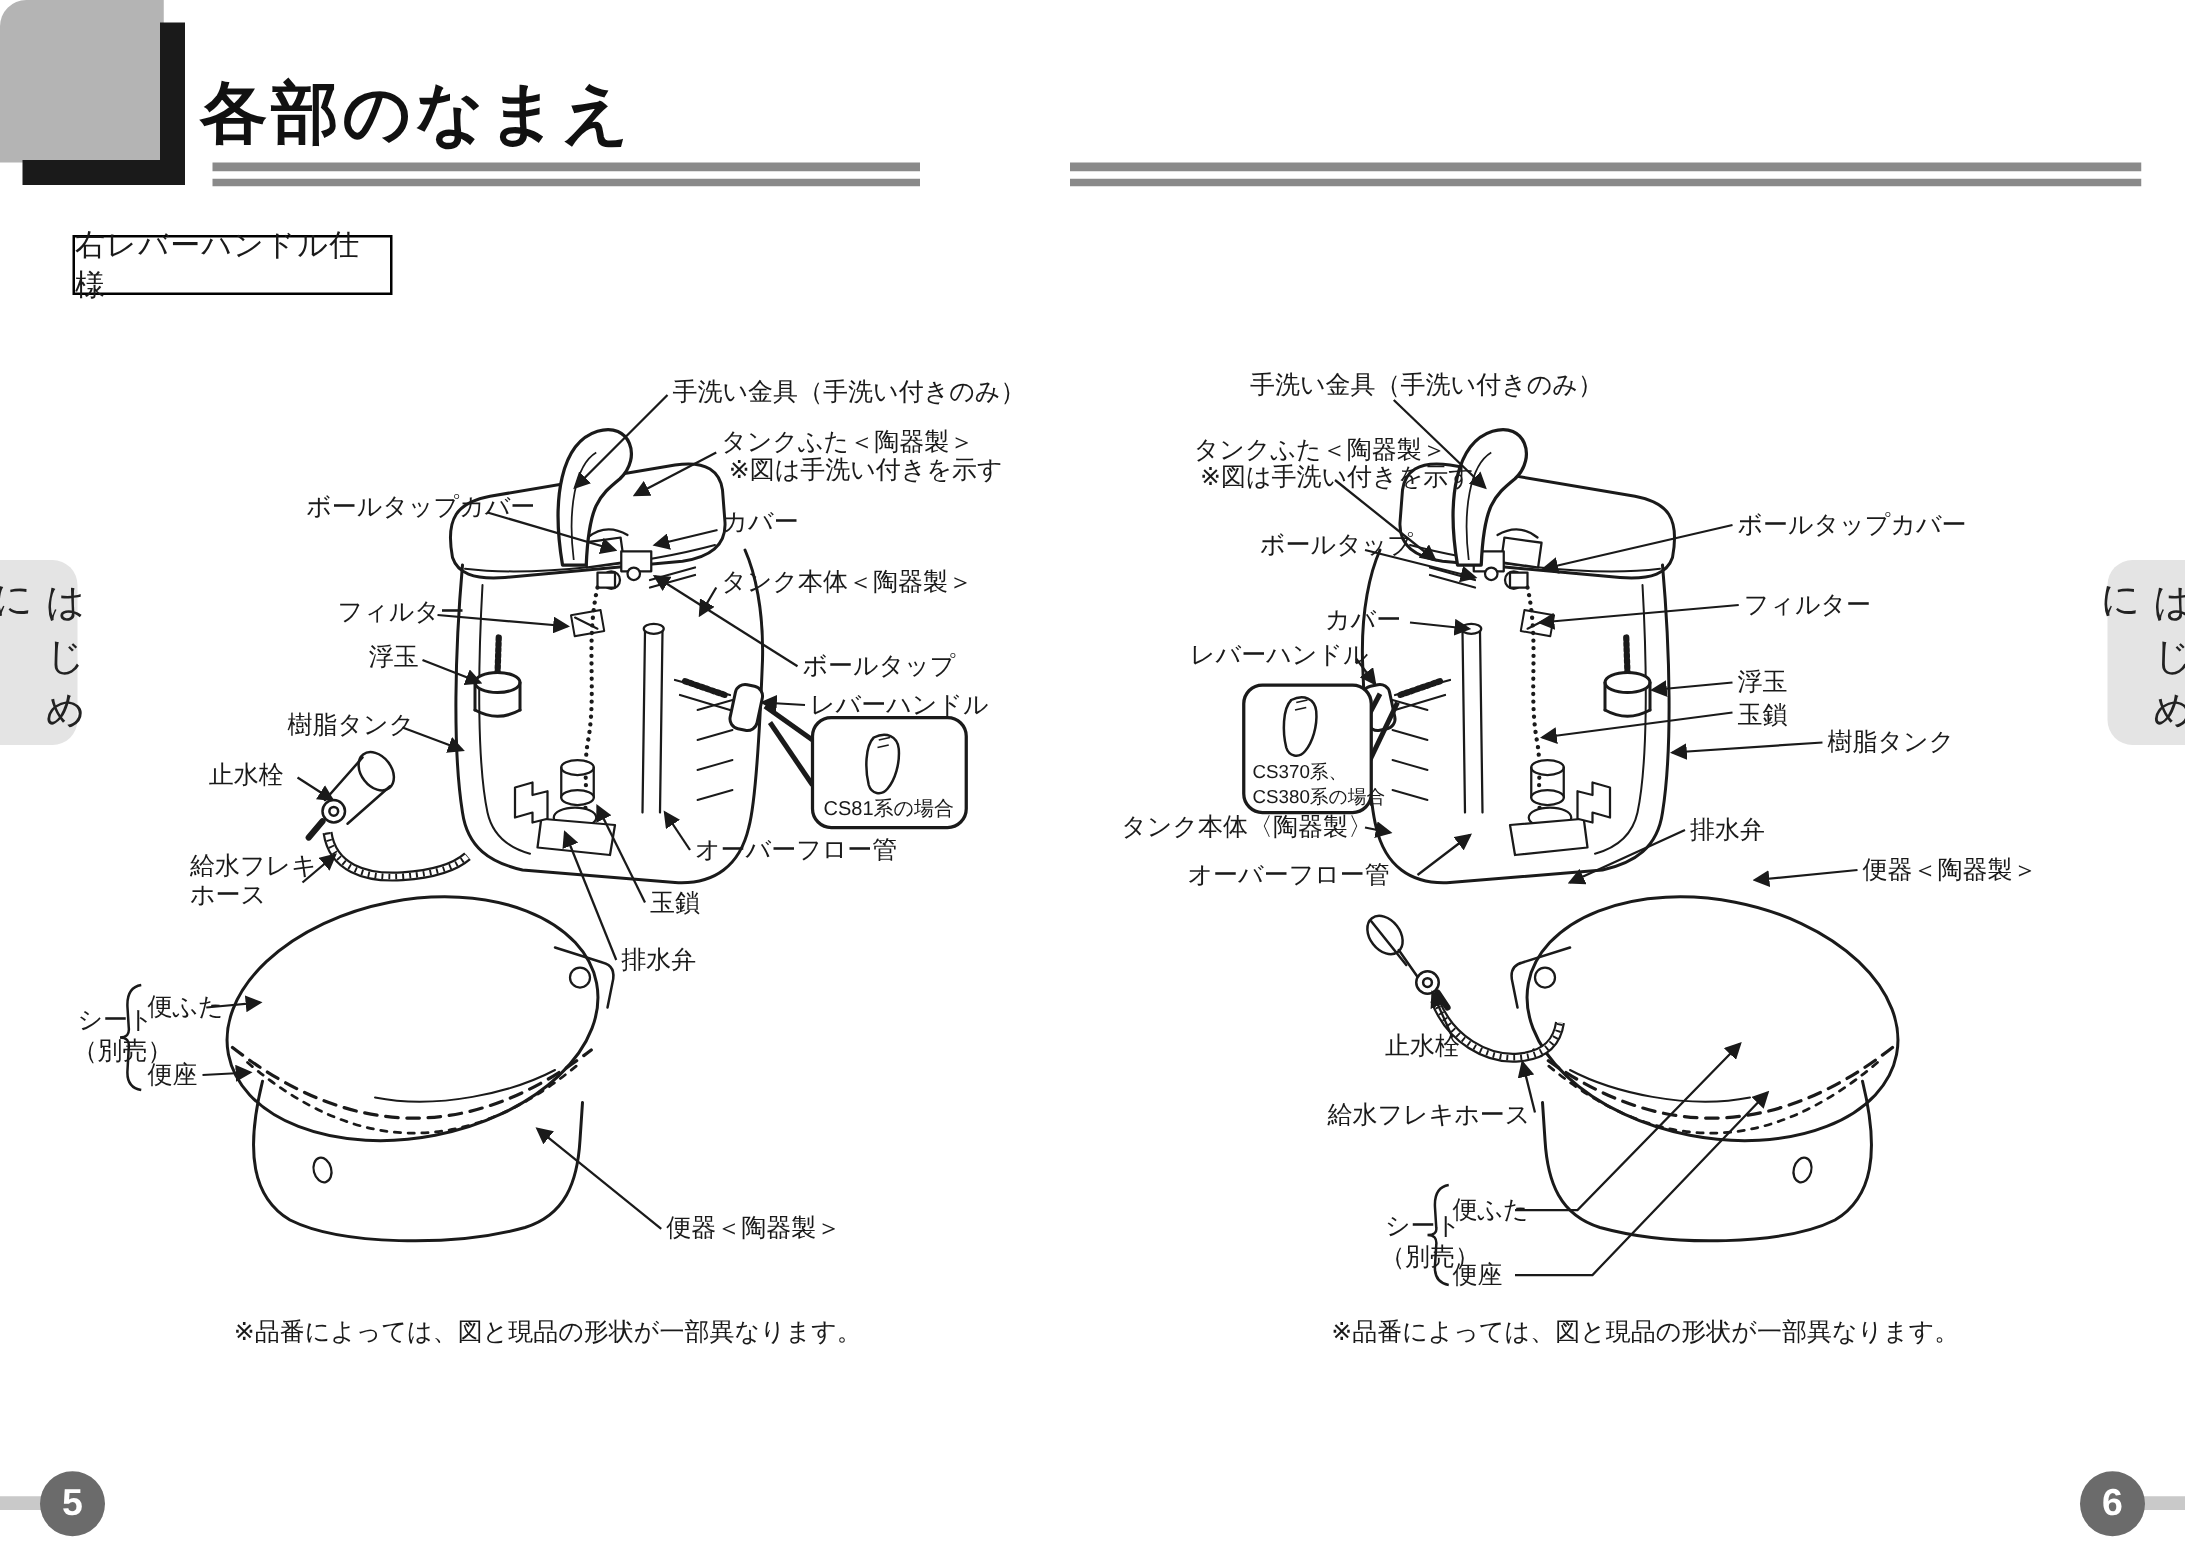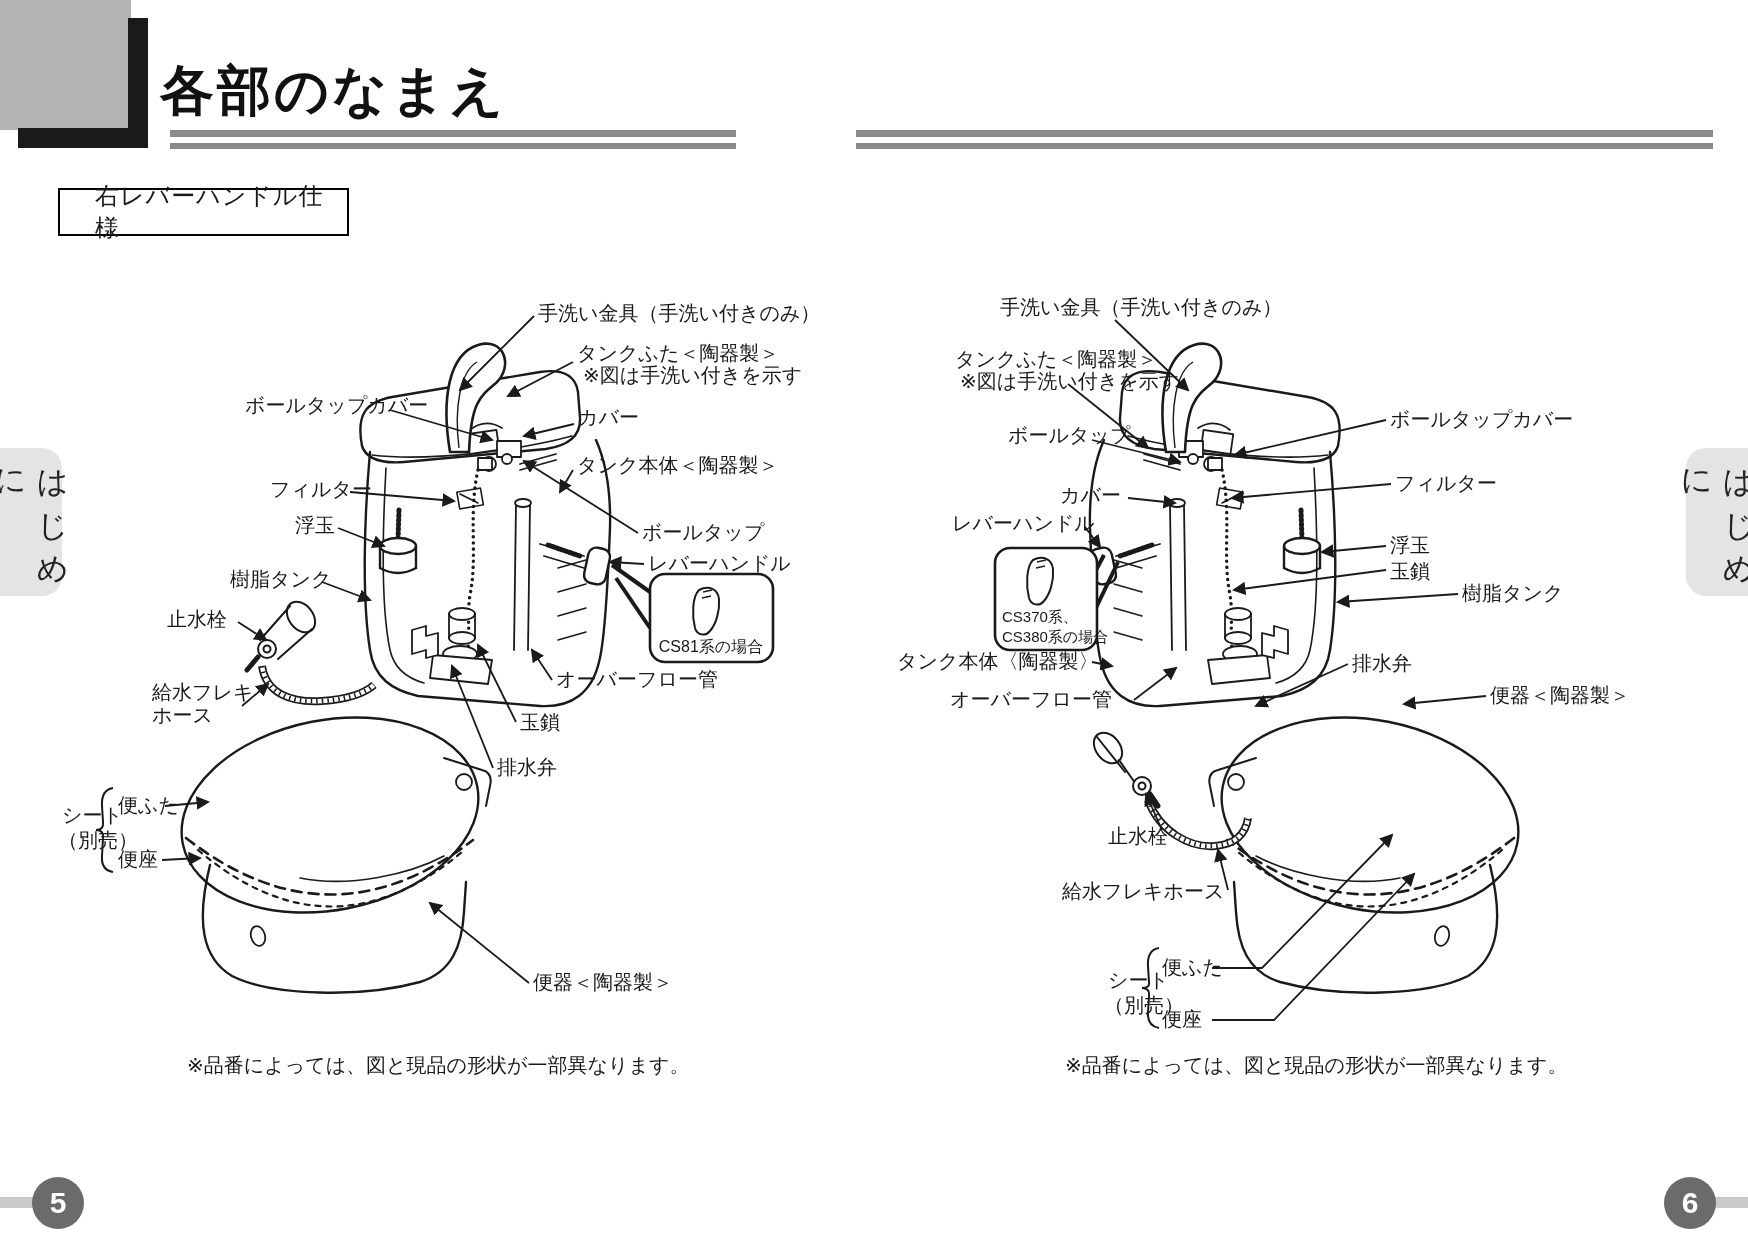--- a/index.html
+++ b/index.html
@@ -1,17 +1,17 @@
 <!DOCTYPE html>
 <html><head>
 <meta charset="utf-8">
 <style>
   html,body{margin:0;padding:0;background:#ffffff;}
   #page{position:relative;width:1748px;height:1240px;background:#fff;overflow:hidden;
-        font-family:"Liberation Sans","DejaVu Sans",sans-serif;color:#1a1a1a;}
+        font-family:"Liberation Sans","DejaVu Sans",sans-serif;color:#1a1a1a;border-radius:21px;}
   .abs{position:absolute;}
   
   #corner-gray{left:0;top:0;width:131px;height:130px;background:#b4b4b4;}
   #corner-l-v{left:128px;top:18px;width:20px;height:130px;background:#1a1a1a;}
   #corner-l-h{left:18px;top:128px;width:130px;height:20px;background:#1a1a1a;}
   #page-title{left:160px;top:55px;font-size:54px;font-weight:900;letter-spacing:3px;color:#111;}
   .rule{background:#8a8a8a;}
   
   .spec-box{border:2px solid #000;background:#fff;display:flex;align-items:center;justify-content:center;
             font-size:24px;letter-spacing:1px;}
@@ -39,21 +39,21 @@
   <div class="abs" id="corner-gray"></div>
   <div class="abs" id="corner-l-v"></div>
   <div class="abs" id="corner-l-h"></div>
   <div class="abs" id="page-title">各部のなまえ</div>
 
   <div class="abs rule" style="left:170px;top:130px;width:566px;height:7px;"></div>
   <div class="abs rule" style="left:170px;top:143px;width:566px;height:6px;"></div>
   <div class="abs rule" style="left:856px;top:130px;width:857px;height:7px;"></div>
   <div class="abs rule" style="left:856px;top:143px;width:857px;height:6px;"></div>
 
-  <div class="abs spec-box" style="left:58px;top:188px;width:252px;height:44px;padding-left:35px;">
+  <div class="abs spec-box" style="left:58px;top:188px;width:252px;height:44px;">
     <span>右レバーハンドル仕様</span>
   </div>
 
   <div class="abs side-tab" id="tab-left">
     <span>はじめに</span>
   </div>
   <div class="abs side-tab" id="tab-right">
     <span>はじめに</span>
   </div>
 

